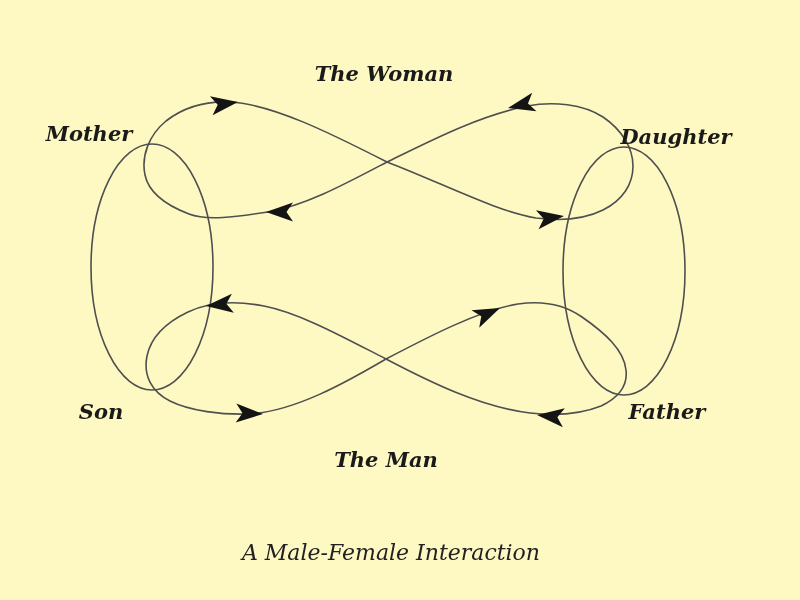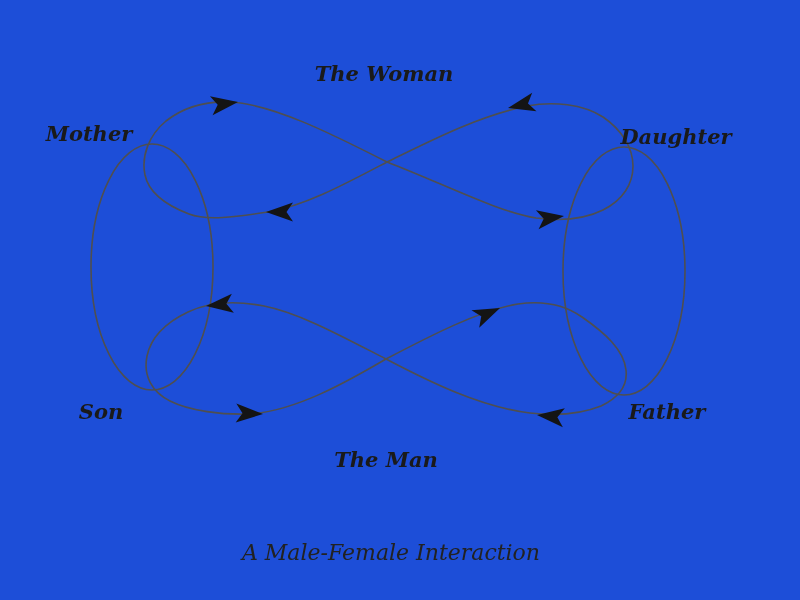--- a/index.html
+++ b/index.html
@@ -4,21 +4,21 @@
 <style>
   html, body {
     margin: 0;
     padding: 0;
     background: #ffffff;
   }
   .page {
     position: relative;
     width: 800px;
     height: 600px;
-    background: #1d4ed8;
+    background: #fef9c3;
     overflow: hidden;
   }
   svg { display: block; }
   .flow-line {
     fill: none;
     stroke: #4f4f4f;
     stroke-width: 1.6;
   }
   .arrowhead {
     fill: #141414;

